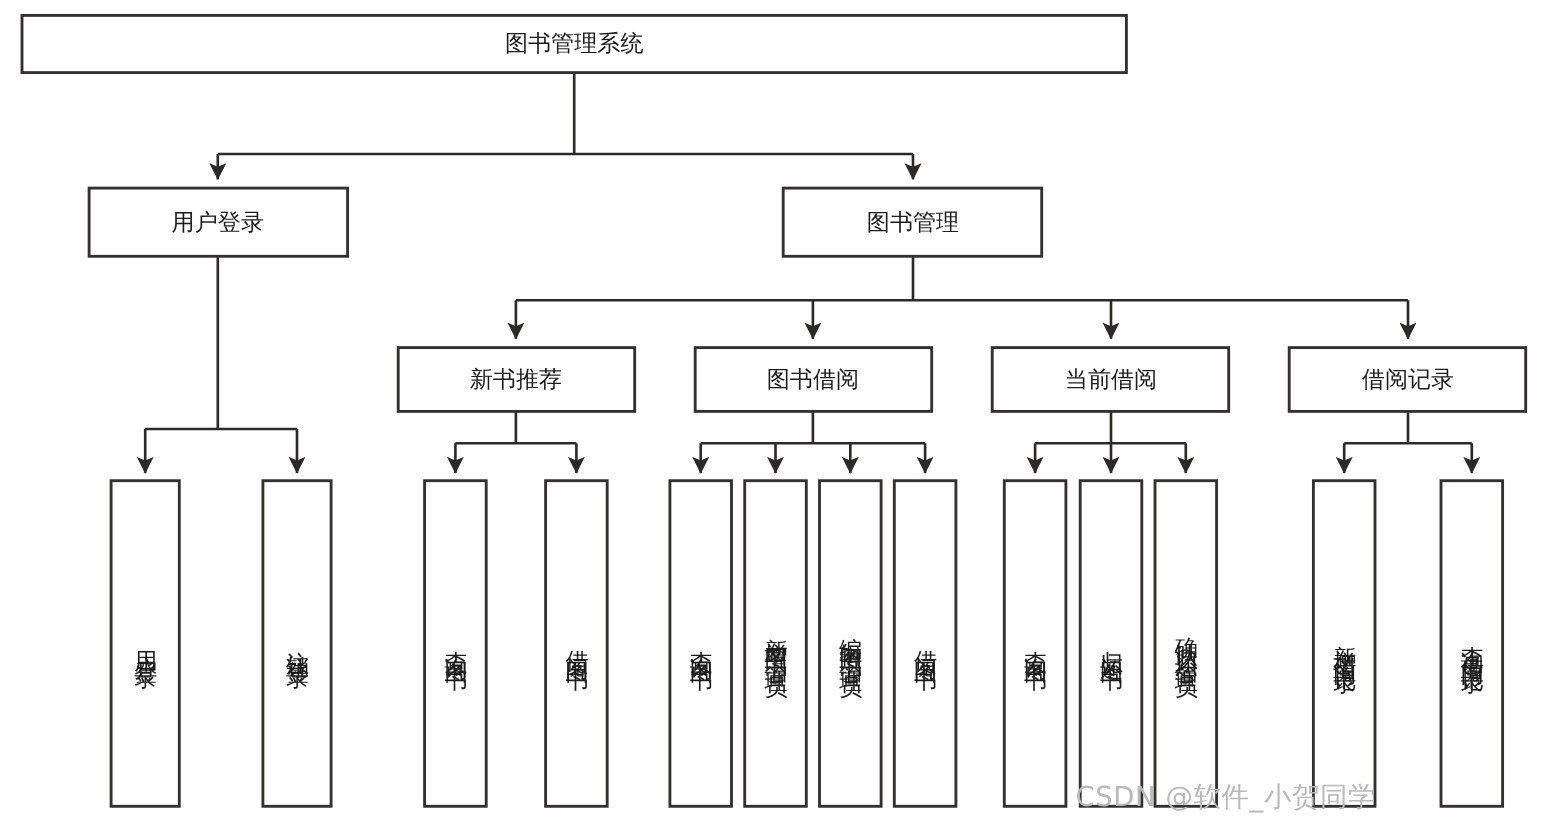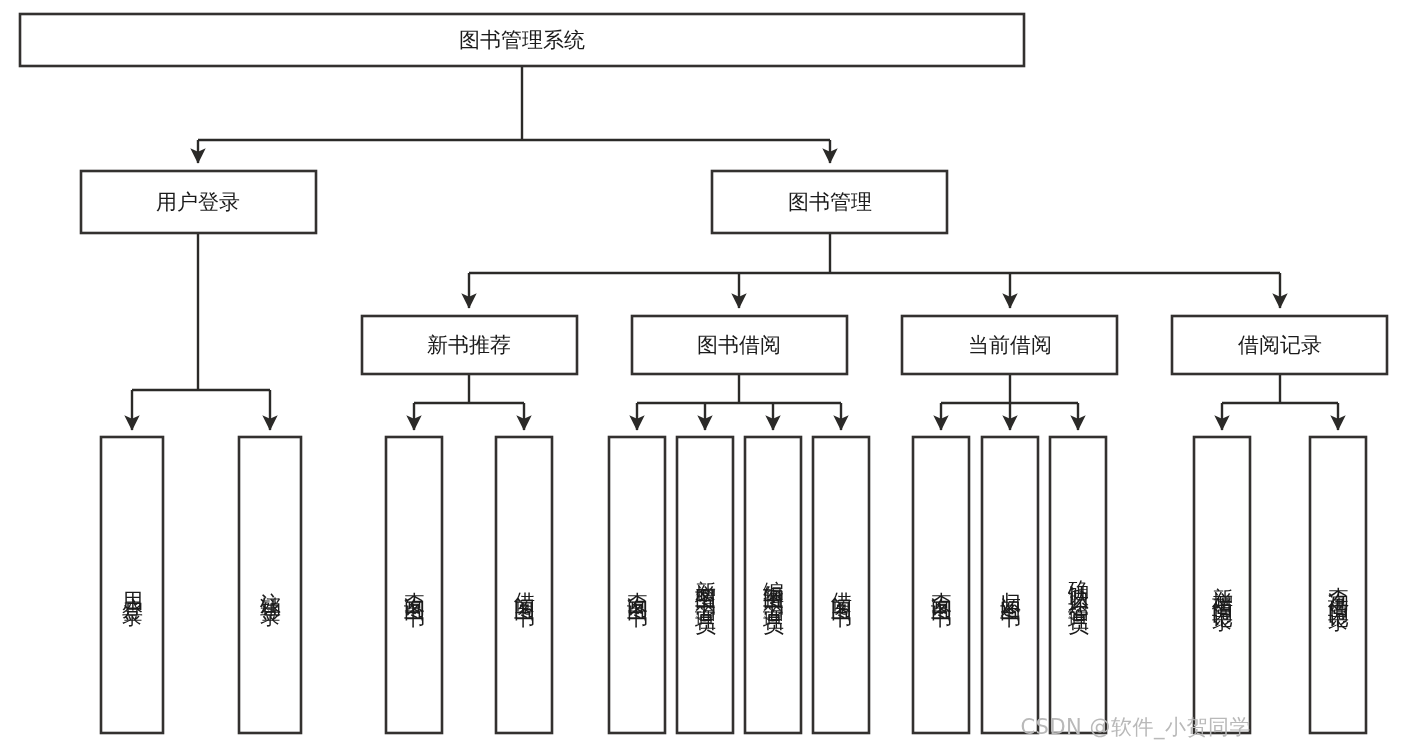--- a/index.html
+++ b/index.html
@@ -66,21 +66,21 @@
     letter-spacing: 5px;
     color: #1b1b1b;
     white-space: nowrap;
     text-align: center;
   }
   .watermark {
     position: absolute;
     right: 12px;
     bottom: 6px;
     font-family: "DejaVu Sans", "Liberation Sans", sans-serif;
-    font-size: 21px;
+    font-size: 25px;
     color: #b9b9b9;
     letter-spacing: 0.5px;
     white-space: nowrap;
     text-align: right;
   }
 </style>
 </head>
 <body>
 
 <div id="stage">

